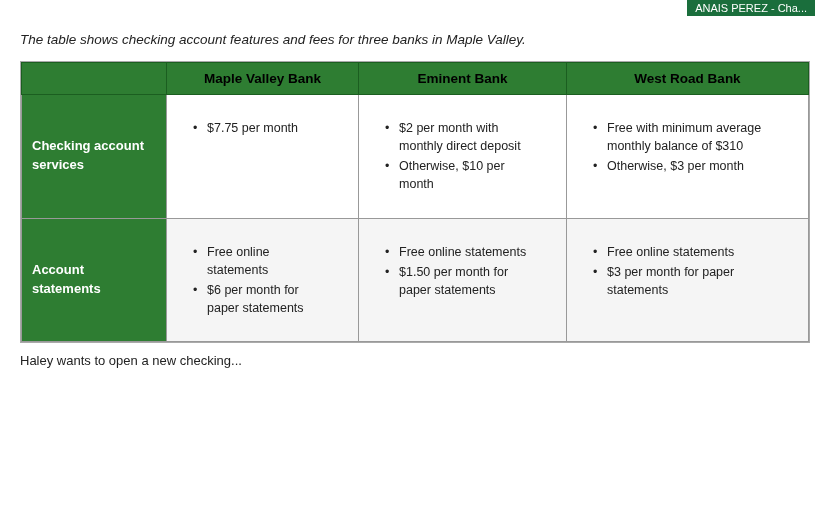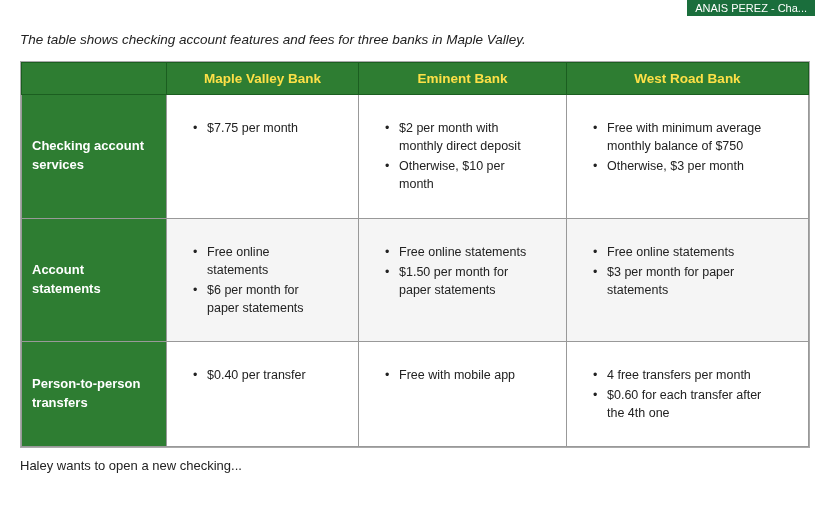--- a/index.html
+++ b/index.html
@@ -41,21 +41,21 @@
       border: 1px solid #aaa;
     }
 
     table {
       width: 100%;
       border-collapse: collapse;
     }
 
     thead th {
       background: #2e7d32;
-      color: #fde047;
+      color: #000000;
       font-weight: bold;
       font-size: 13.5px;
       text-align: center;
       padding: 8px 10px;
       border: 1px solid #1b5e20;
     }
 
     thead th.first-col {
       background: #2e7d32;
     }
@@ -141,21 +141,21 @@
           </ul>
         </td>
         <td class="data-cell">
           <ul class="bullet-list">
             <li>$2 per month with monthly direct deposit</li>
             <li>Otherwise, $10 per month</li>
           </ul>
         </td>
         <td class="data-cell">
           <ul class="bullet-list">
-            <li>Free with minimum average monthly balance of $750</li>
+            <li>Free with minimum average monthly balance of $310</li>
             <li>Otherwise, $3 per month</li>
           </ul>
         </td>
       </tr>
 
       <tr>
         <td class="row-header">Account statements</td>
         <td class="data-cell">
           <ul class="bullet-list">
             <li>Free online statements</li>
@@ -169,36 +169,17 @@
           </ul>
         </td>
         <td class="data-cell">
           <ul class="bullet-list">
             <li>Free online statements</li>
             <li>$3 per month for paper statements</li>
           </ul>
         </td>
       </tr>
 
-      <tr>
-        <td class="row-header">Person-to-person transfers</td>
-        <td class="data-cell">
-          <ul class="bullet-list">
-            <li>$0.40 per transfer</li>
-          </ul>
-        </td>
-        <td class="data-cell">
-          <ul class="bullet-list">
-            <li>Free with mobile app</li>
-          </ul>
-        </td>
-        <td class="data-cell">
-          <ul class="bullet-list">
-            <li>4 free transfers per month</li>
-            <li>$0.60 for each transfer after the 4th one</li>
-          </ul>
-        </td>
-      </tr>
     </tbody>
   </table>
 </div>
 
 <p class="footer-text">Haley wants to open a new checking...</p>
 
 </body></html>

